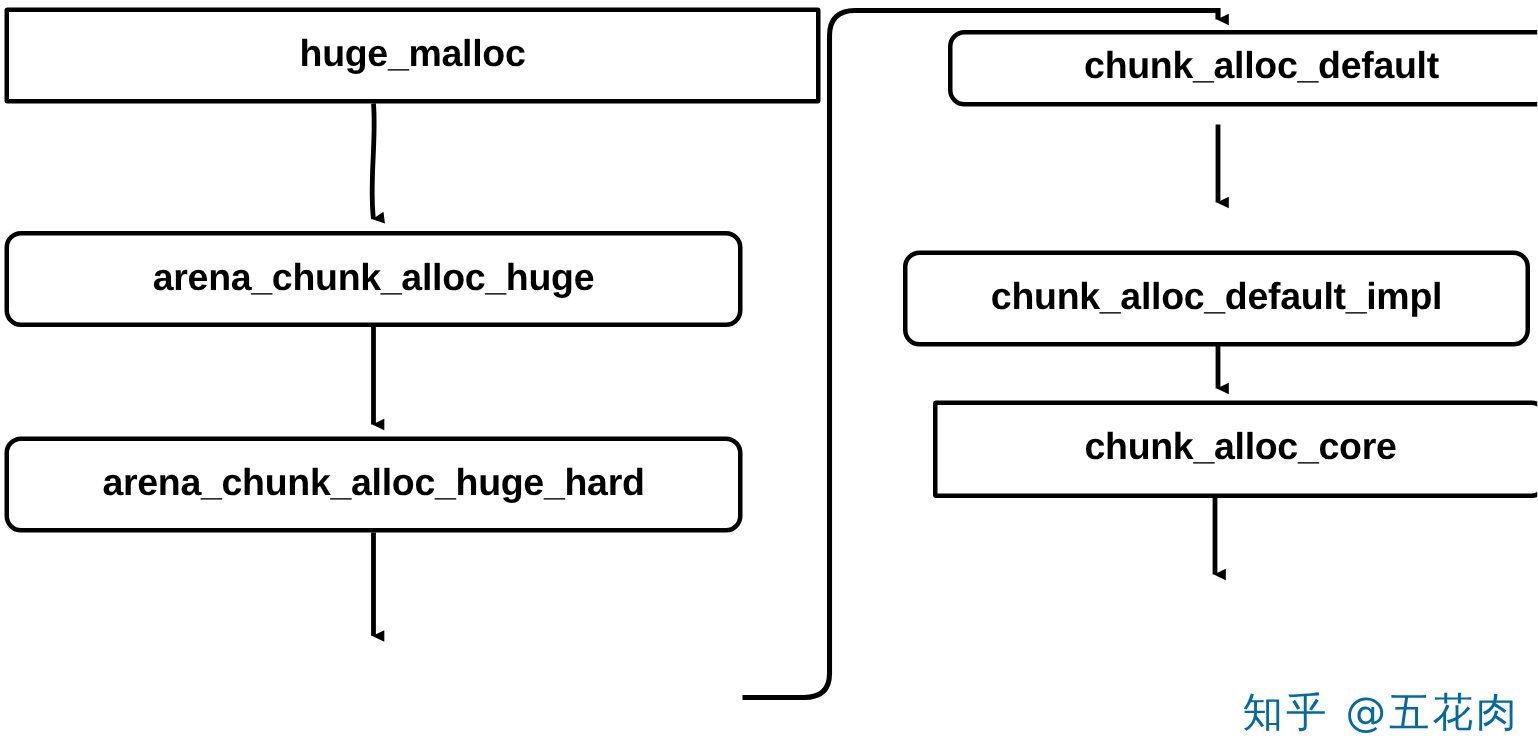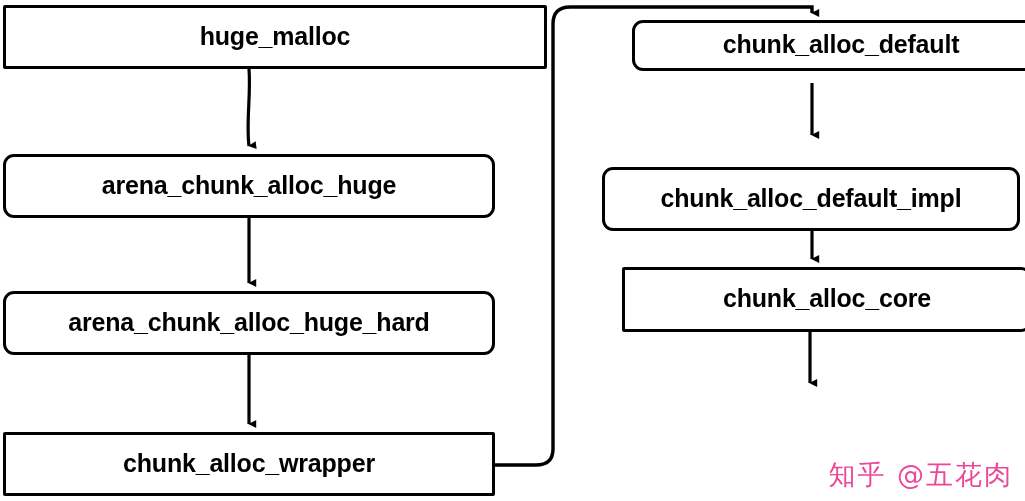--- a/index.html
+++ b/index.html
@@ -46,21 +46,21 @@
   .node.semi    { border-radius: 2px 11px 11px 2px; }
   .node-label {
     display: block;
     transform: translateY(-1px);
   }
   #watermark {
     position: absolute;
     right: 12px;
     bottom: 8px;
     font-size: 27px;
-    color: #ec4899;
+    color: #0369a1;
     font-family: "DejaVu Sans", "Liberation Sans", sans-serif;
     letter-spacing: 2px;
     white-space: nowrap;
     user-select: none;
   }
 </style>
 </head>
 <body>
 
 <div id="diagram-root">
@@ -92,23 +92,20 @@
   </div>
 
   <div class="node rounded" id="node-arena_chunk_alloc_huge" style="left:3px; top:154px; width:492px; height:64px;">
     <span class="node-label">arena_chunk_alloc_huge</span>
   </div>
 
   <div class="node rounded" id="node-arena_chunk_alloc_huge_hard" style="left:3px; top:291px; width:492px; height:64px;">
     <span class="node-label">arena_chunk_alloc_huge_hard</span>
   </div>
 
-  <div class="node sharp" id="node-chunk_alloc_wrapper" style="left:3px; top:432px; width:492px; height:64px;">
-    <span class="node-label">chunk_alloc_wrapper</span>
-  </div>
 
   <div class="node rounded" id="node-chunk_alloc_default" style="left:632px; top:20px; width:418px; height:51px;">
     <span class="node-label">chunk_alloc_default</span>
   </div>
 
   <div class="node rounded" id="node-chunk_alloc_default_impl" style="left:602px; top:143px; width:418px; height:64px;margin-top:24px;">
     <span class="node-label">chunk_alloc_default_impl</span>
   </div>
 
   <div class="node semi" id="node-chunk_alloc_core" style="left:622px; top:267px; width:410px; height:65px;align-items:center;">

